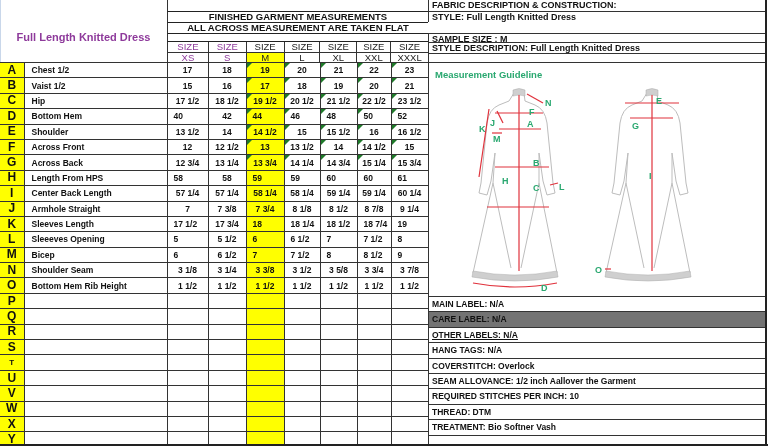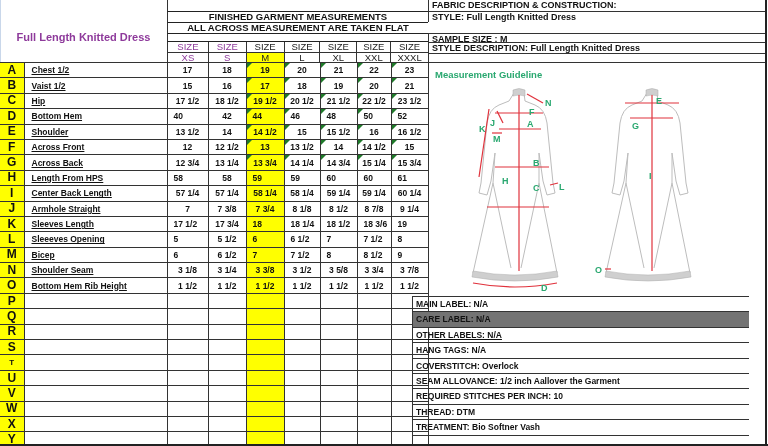--- a/index.html
+++ b/index.html
@@ -22,37 +22,37 @@
   .sizecol .s1 { height: 10px; }
   .sizecol .s2 { height: 11px; border-top: 1px solid #333; }
   .sizecol.purple { color: #8e3a9b; }
   .sizecol.black { color: #222; }
   .sizecol .s2.hl { background: #ffff00; }
 
   table.meas { position: absolute; left: 0; top: 62px; border-collapse: collapse; table-layout: fixed; width: 428px; }
   table.meas td { height: 15.4px; border: 1px solid #333; font-size: 8.5px; font-weight: bold; color: #111; padding: 0 0 0 4px; white-space: nowrap; overflow: hidden; position: relative; }
   table.meas td.letter { background: #ffff00; color: #111; font-size: 12px; text-align: center; padding: 0; border-left: none; line-height: 13px; }
   table.meas td.letter.small { font-size: 8px; }
-  table.meas td.label { padding-left: 7px; text-decoration: underline; }
+  table.meas td.label { padding-left: 7px; }
   table.meas td.val { padding-left: 0; text-align: center; }
   table.meas td.val.left { text-align: left; padding-left: 6px; }
   table.meas td.hl { background: #ffff00; }
   table.meas td.tri::before { content: ""; position: absolute; left: 0; top: 0; border-top: 5px solid #1f7a2a; border-right: 5px solid transparent; }
   table.meas tr { height: 15.4px; }
 
   
   .rinfo { position: absolute; left: 428px; width: 337px; font-size: 9px; font-weight: bold; color: #111; padding-left: 3px; border-top: 1px solid #333; border-left: 1.5px solid #333; line-height: 10px; white-space: nowrap; }
   .rinfo.first { border-top: none; }
   .rightborder { position: absolute; left: 765px; top: 0; width: 2px; height: 446px; background: #222; }
 
   .diagram { position: absolute; left: 428px; top: 62px; width: 337px; height: 234px; border-top: 1.5px solid #333; border-left: 1.5px solid #333; }
   .diagram-title { position: absolute; left: 6px; top: 6px; font-size: 9.5px; font-weight: bold; color: #2aa870; }
   .diagram svg { position: absolute; left: 0; top: 0; }
 
-  .rlist { position: absolute; left: 412px; width: 337px; font-size: 8.5px; font-weight: bold; color: #111; padding-left: 3px; border-top: 1.5px solid #333; border-left: 1.5px solid #333; line-height: 15px; height: 15.4px; white-space: nowrap; }
+  .rlist { position: absolute; left: 428px; width: 337px; font-size: 8.5px; font-weight: bold; color: #111; padding-left: 3px; border-top: 1.5px solid #333; border-left: 1.5px solid #333; line-height: 15px; height: 15.4px; white-space: nowrap; }
   .rlist.hl { background: #737373; }
   .bottom-line { position: absolute; left: 0; top: 444px; width: 768px; height: 2px; background: #222; }
 </style>
 </head>
 <body>
 
 <div class="sheet">
   <div class="gridbg"></div>
 
   <div class="title-cell">
@@ -219,21 +219,21 @@
           <td class="val">9 1/4</td>
         </tr>
         <tr>
           <td class="letter">K</td>
           <td class="label">Sleeves Length</td>
           <td class="val left">17 1/2</td>
           <td class="val">17 3/4</td>
           <td class="val hl left">18</td>
           <td class="val left">18 1/4</td>
           <td class="val left">18 1/2</td>
-          <td class="val left">18 3/6</td>
+          <td class="val left">18 7/4</td>
           <td class="val left">19</td>
         </tr>
         <tr>
           <td class="letter">L</td>
           <td class="label">Sleeeves Opening</td>
           <td class="val left">5</td>
           <td class="val">5 1/2</td>
           <td class="val hl left">6</td>
           <td class="val left">6 1/2</td>
           <td class="val left">7</td>

